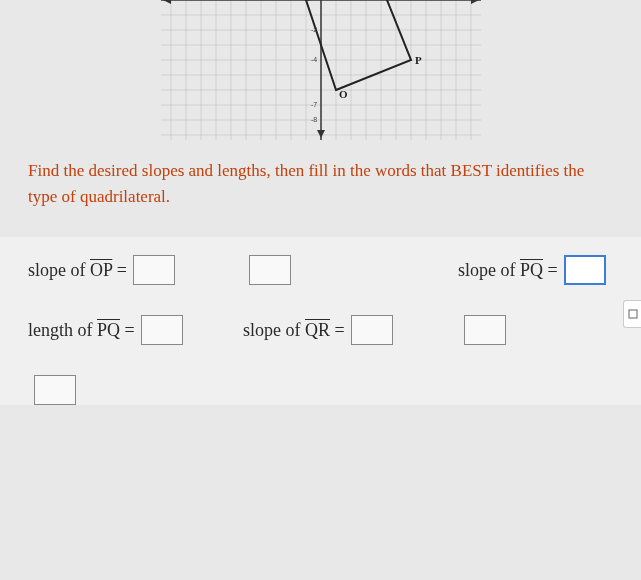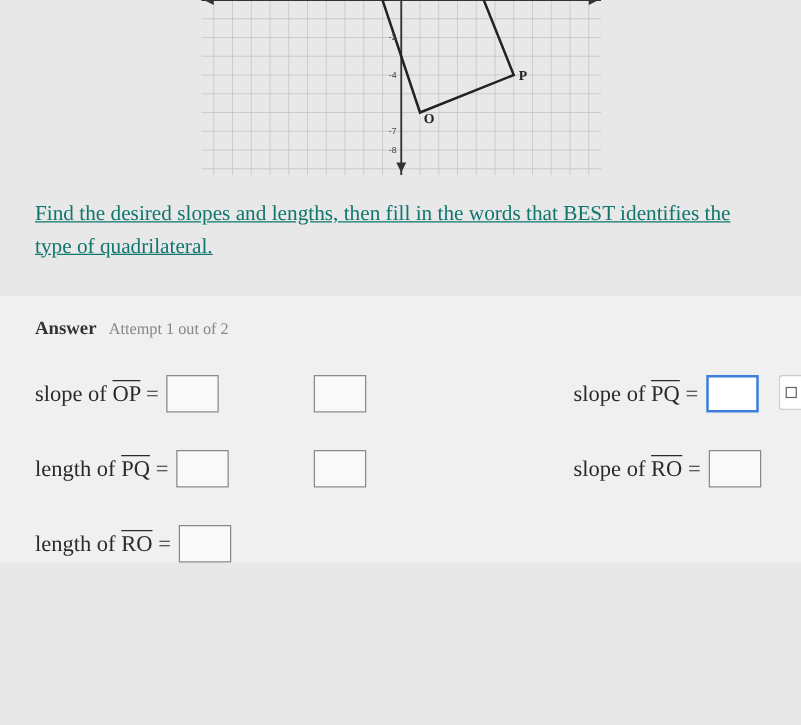--- a/index.html
+++ b/index.html
@@ -18,23 +18,22 @@
       margin-top: -20px;
     }
     .graph {
       position: relative;
       width: 320px;
       height: 160px;
     }
     .question {
       padding: 18px 28px;
       font-size: 17px;
-      color: #0f766e;
+      color: #c2410c;
       line-height: 1.5;
-      text-decoration: underline;
     }
     .answer-section {
       background: #f0f0f0;
       padding: 18px 28px 0 28px;
       margin-top: 10px;
     }
     .answer-header {
       font-size: 15px;
       color: #333;
       margin-bottom: 28px;
@@ -170,24 +169,20 @@
       <text class="tick-label" x="150" y="82">-4</text>
       <text class="tick-label" x="150" y="127">-7</text>
       <text class="tick-label" x="150" y="142">-8</text>
     </svg>
   </div>
 </div>
 
 <div class="question">Find the desired slopes and lengths, then fill in the words that BEST identifies the type of quadrilateral.</div>
 
 <div class="answer-section">
-  <div class="answer-header">
-    <strong>Answer</strong>
-    <span class="attempt">Attempt 1 out of 2</span>
-  </div>
 
   <div class="fields-grid">
     <div class="field-row">
       <span class="field-label">
         <span>slope of </span><span class="overline">OP</span><span> =</span>
       </span>
       <input class="input-box" type="text" style="">
     </div>
     <div class="field-row">
       <input class="input-box" type="text" style="">
@@ -200,33 +195,30 @@
       <input class="input-box active" type="text" style="">
     </div>
     <div class="field-row">
       <span class="field-label">
         <span>length of </span><span class="overline">PQ</span><span> =</span>
       </span>
       <input class="input-box" type="text" style="">
     </div>
 
     <div class="field-row">
-      <input class="input-box" type="text" style="">
-    </div>
-
-    <div class="field-row">
-      <span class="field-label">
-        <span>slope of </span><span class="overline">RO</span><span> =</span>
-      </span>
-      <input class="input-box" type="text" style="">
-    </div>
-    <div class="field-row">
-      <span class="field-label">
-        <span>length of </span><span class="overline">RO</span><span> =</span>
-      </span>
+      <span class="field-label">
+        <span>slope of </span><span class="overline">QR</span><span> =</span>
+      </span>
+      <input class="input-box" type="text" style="">
+    </div>
+
+    <div class="field-row">
+      <input class="input-box" type="text" style="">
+    </div>
+    <div class="field-row">
       <input class="input-box" type="text" style="">
     </div>
   </div>
 </div>
 
 <div class="nav-btn">
   <svg width="10" height="10">
     <rect x="1" y="1" width="8" height="8" fill="none" stroke="#666" stroke-width="1"></rect>
   </svg>
 </div>

